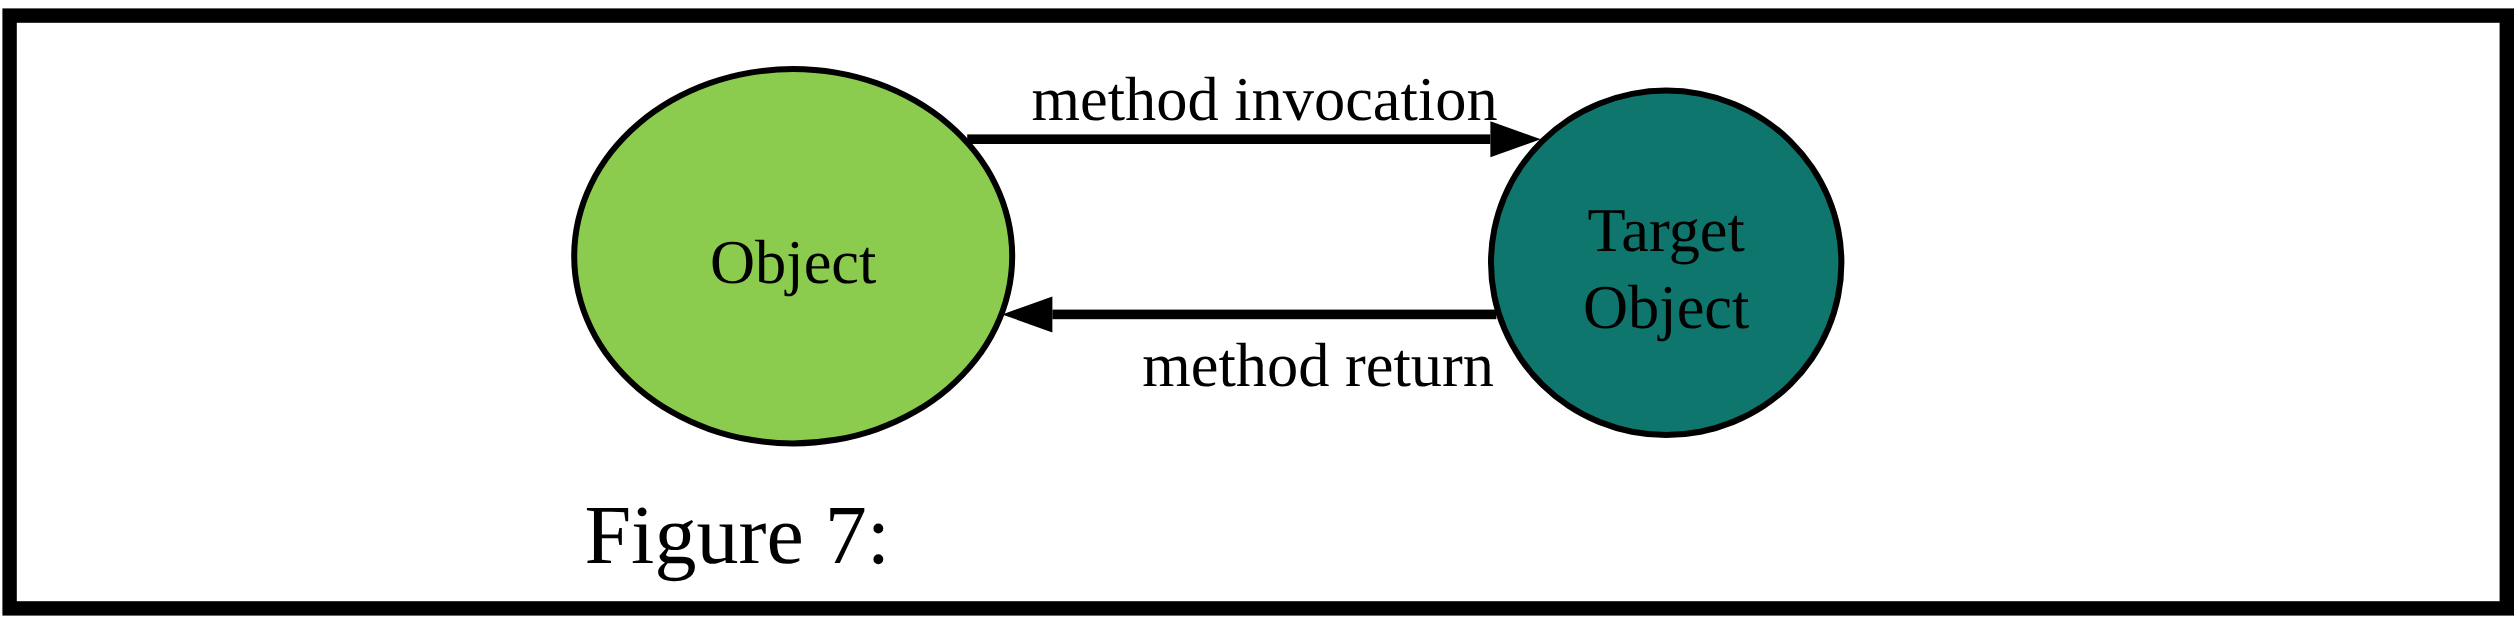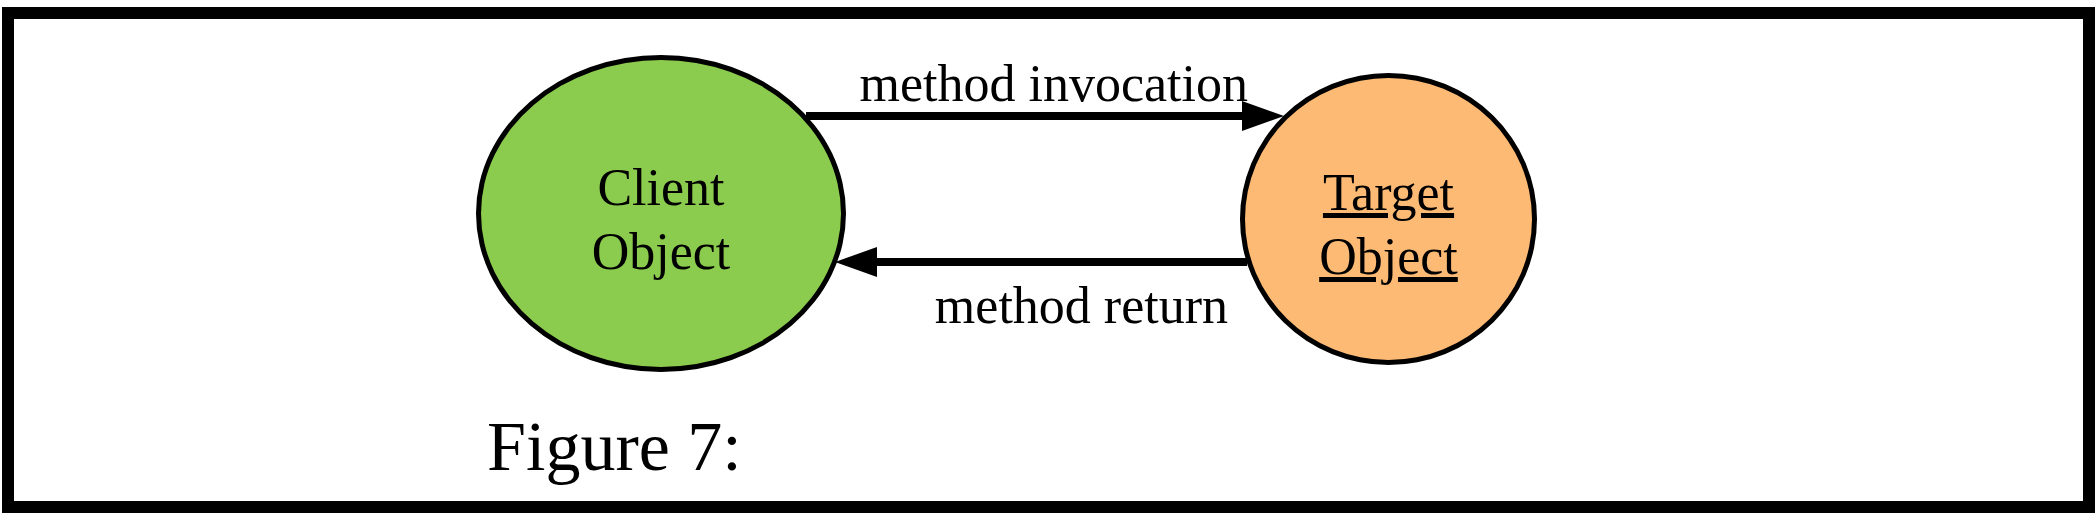--- a/index.html
+++ b/index.html
@@ -43,42 +43,41 @@
   }
   .head-right{left:1242px;top:101px;border-left:42px solid #000;}
   .head-left{left:835px;top:247px;border-right:42px solid #000;}
   .edge-label{
     position:absolute;width:420px;
     text-align:right;
     font-size:52px;line-height:56px;
     white-space:nowrap;
   }
   .label-invocation{left:828px;top:56px;}
-  .label-return{left:808px;top:278px;}
+  .label-return{left:825px;top:278px;}
   .caption{
     position:absolute;
     left:487px;top:410px;
     display:flex;gap:52px;
     font-size:70px;line-height:74px;
     white-space:nowrap;
   }
 </style>
 </head>
 <body>
 
 <div class="canvas">
 
   <div class="frame"></div>
 
   <div class="node node-client" style="background-color: rgb(139, 203, 77);">
-    <span>Client</span>
     <span>Object</span>
   </div>
 
-  <div class="node node-target" style="background-color: #fdba74; text-decoration: underline;">
+  <div class="node node-target" style="background-color: #0f766e;">
     <span>Target</span>
     <span>Object</span>
   </div>
 
   <div class="edge-label label-invocation">method invocation</div>
   <div class="edge-line line-invocation"></div>
   <div class="arrowhead head-right"></div>
 
   <div class="arrowhead head-left"></div>
   <div class="edge-line line-return"></div>

